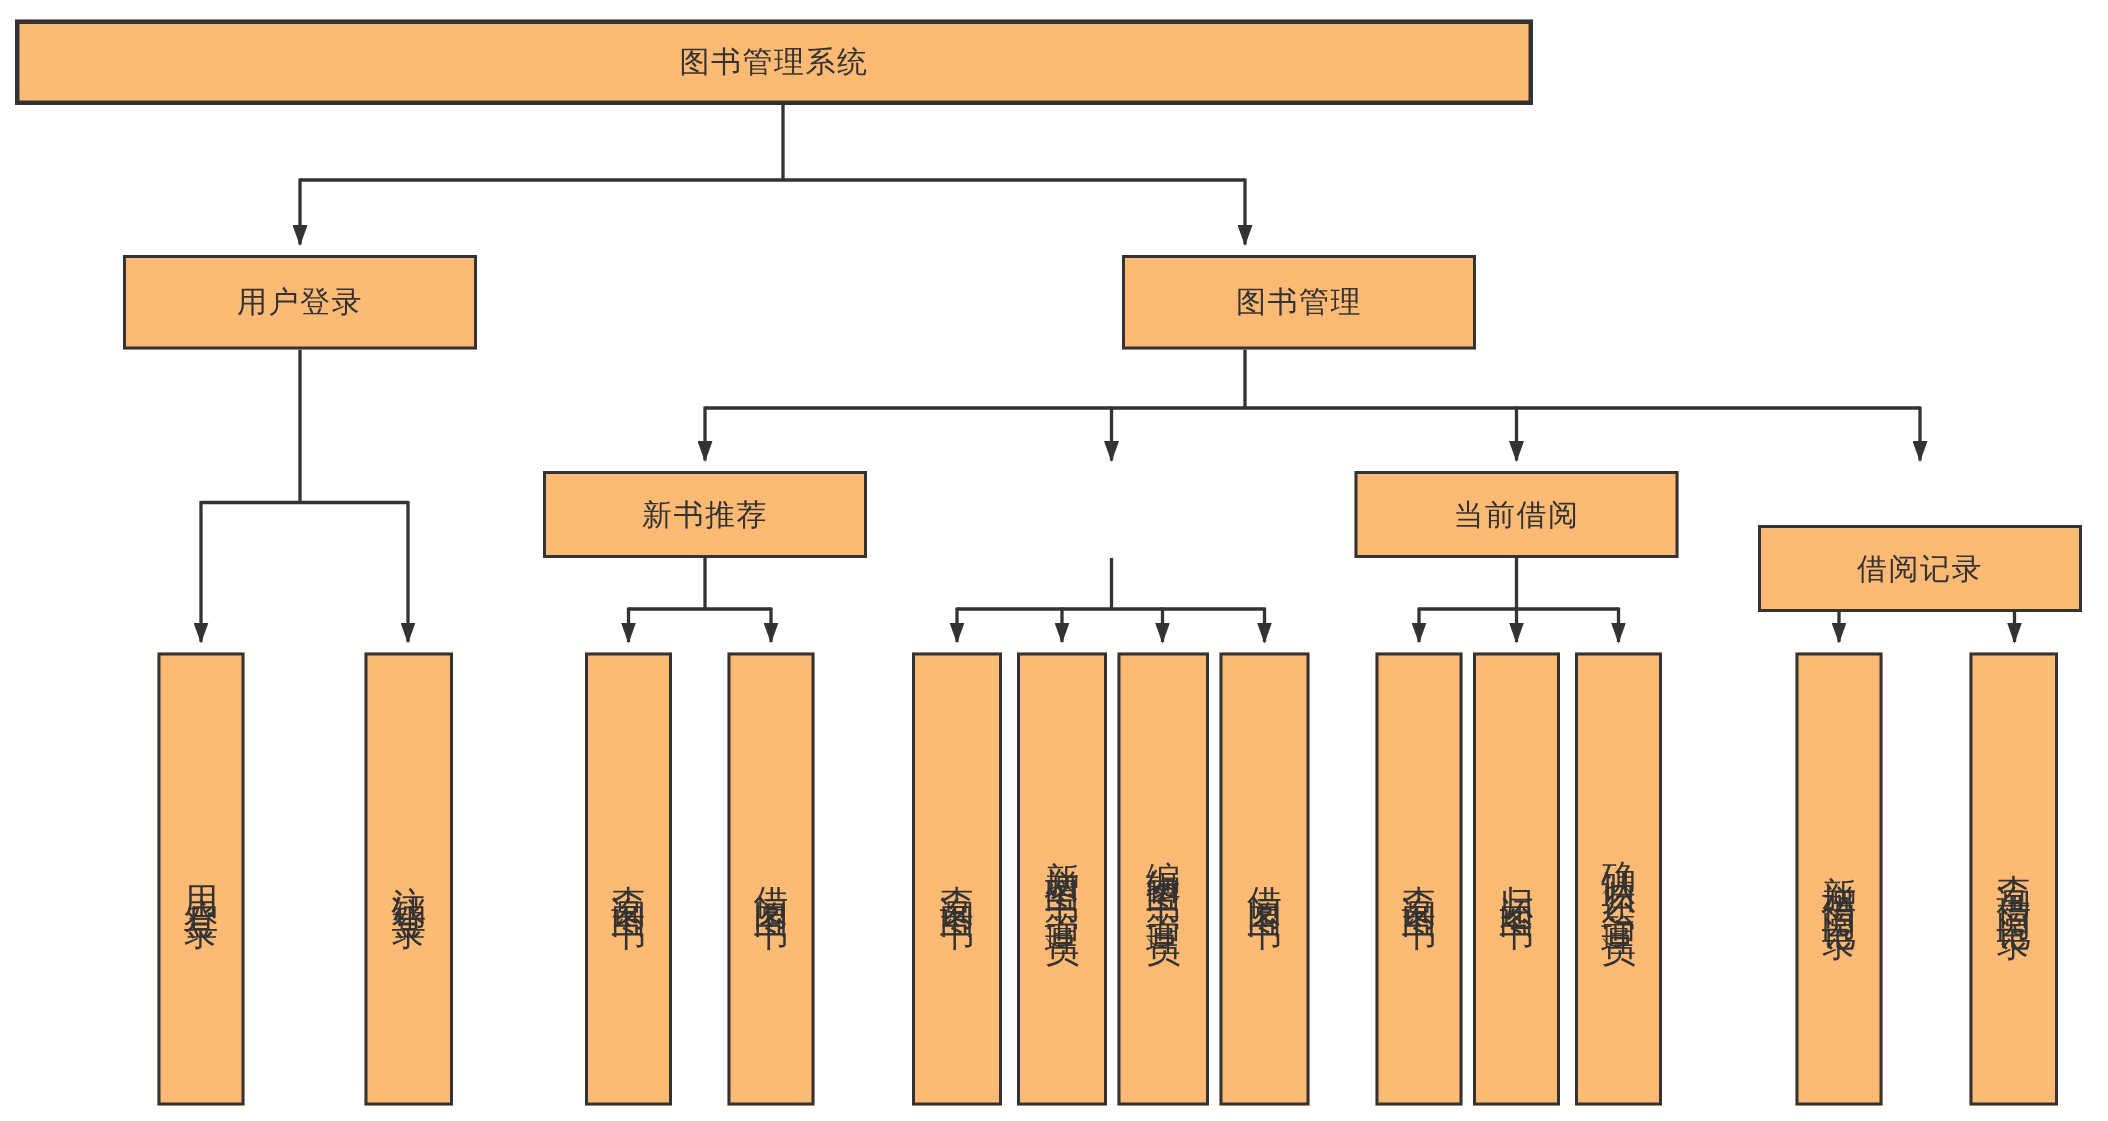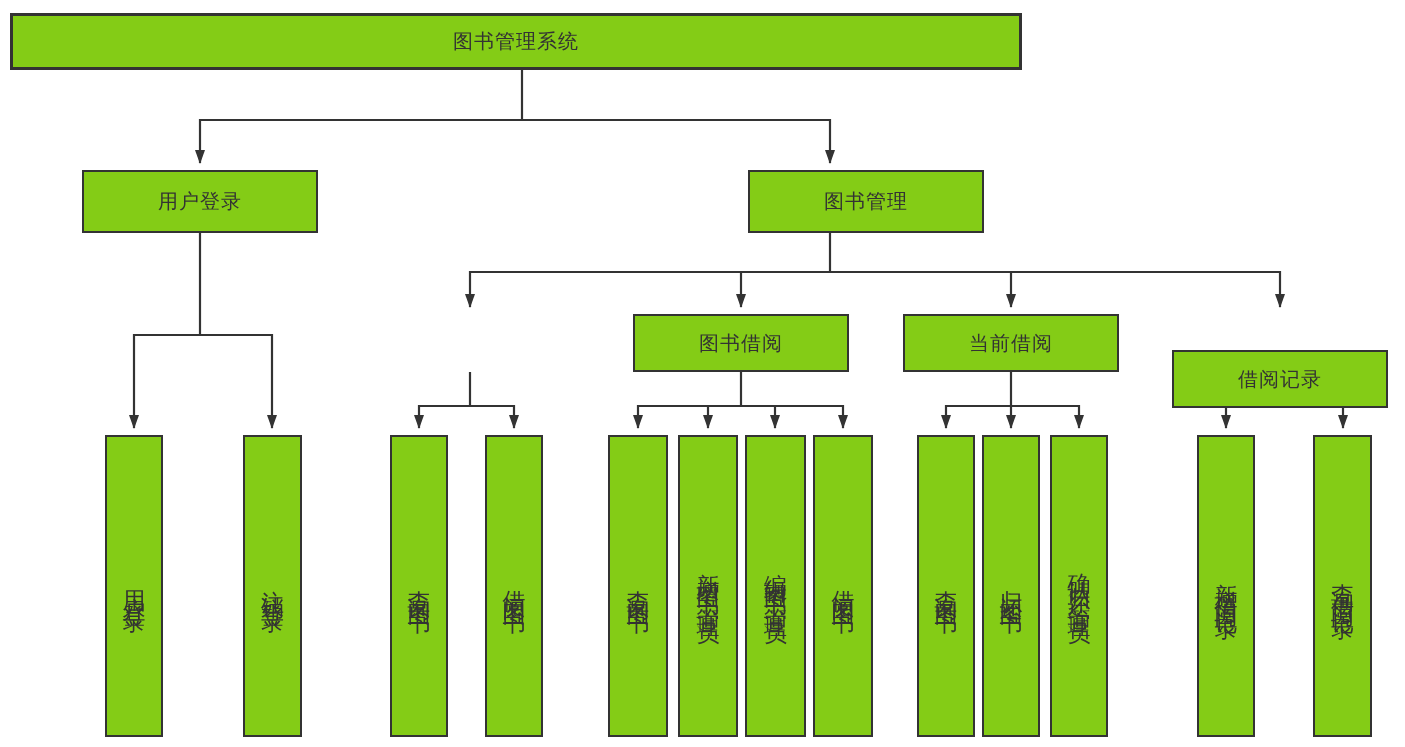--- a/index.html
+++ b/index.html
@@ -2,21 +2,21 @@
 <html><head>
 <meta charset="utf-8">
 <style>
   html,body{margin:0;padding:0;background:#ffffff;}
   .stage{
     position:relative;width:1405px;height:747px;background:#ffffff;overflow:hidden;
     font-family:"Liberation Sans","DejaVu Sans",sans-serif;color:#333333;
   }
   svg.wires{position:absolute;left:0;top:0;width:1405px;height:747px;z-index:1;}
   .node{
-    position:absolute;box-sizing:border-box;border:2px solid #333333;background:#84cc16;
+    position:absolute;box-sizing:border-box;border:2px solid #333333;background:#fdba74;
     display:flex;align-items:center;justify-content:center;z-index:2;
   }
   .hnode{font-size:20px;letter-spacing:1px;}
   .root{border-width:3px;font-size:20px;}
   .lvl2{top:170px;width:236px;height:63px;}
   .lvl3{top:314px;width:216px;height:58px;}
   .leaf{top:435px;height:302px;}
   .vtext{
     writing-mode:vertical-rl;text-orientation:mixed;
     font-size:23px;letter-spacing:7px;line-height:1;white-space:nowrap;
@@ -87,21 +87,21 @@
         <line x1="1343" y1="405" x2="1343" y2="428" marker-end="url(#arr)"></line>
       </g>
     </g>
   </svg>
 
   <div class="node hnode root" style="left:10px;top:13px;width:1012px;height:57px;">图书管理系统</div>
 
   <div class="node hnode lvl2" style="left:82px;">用户登录</div>
   <div class="node hnode lvl2" style="left:712px;margin-left:36px;">图书管理</div>
 
-  <div class="node hnode lvl3" style="left:633px;">图书借阅</div>
+  <div class="node hnode lvl3" style="left:362px;">新书推荐</div>
   <div class="node hnode lvl3" style="left:903px;">当前借阅</div>
   <div class="node hnode lvl3" style="left:1172px;margin-top:36px;">借阅记录</div>
 
   <div class="node leaf" style="left:105px;width:58px;">
     <span class="vtext">用户登录</span>
   </div>
   <div class="node leaf" style="left:243px;width:59px;">
     <span class="vtext">注销登录</span>
   </div>
 

